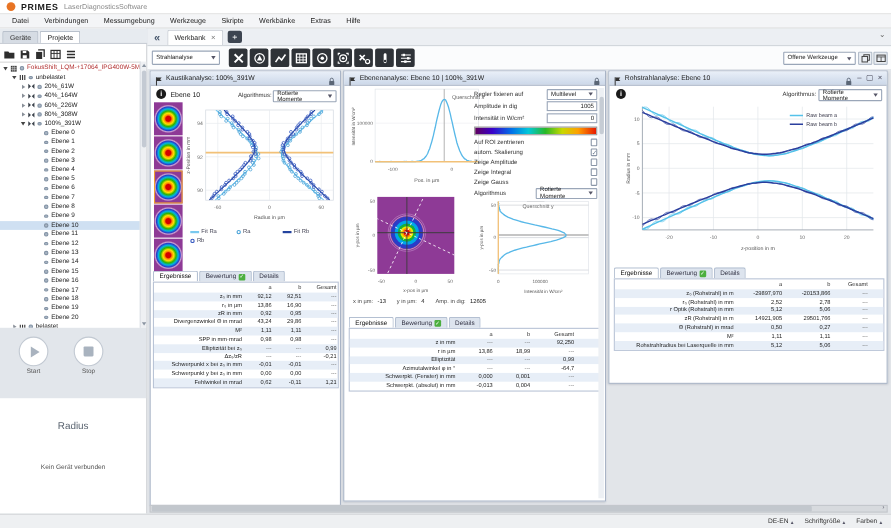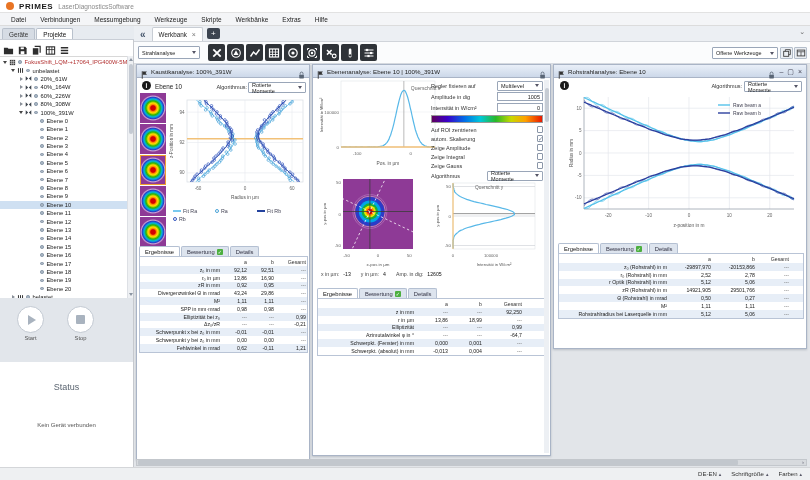--- a/index.html
+++ b/index.html
@@ -394,21 +394,21 @@
           </div>
         <div class="sslbl">Start</div>
       </div>
       <div class="ssbtn-wrap">
         <div class="ssbtn">
             <span class="stopsq"></span>
           </div>
         <div class="sslbl">Stop</div>
       </div>
     </div>
-    <div id="status-title">Status</div>
+    <div id="status-title">Radius</div>
     <div id="status-msg">Kein Gerät verbunden</div>
   </div>
 
   <div id="main">
     <div id="tabbar">
       <span id="collapse">«</span>
       <div id="wb-tab">
         <span>Werkbank</span>
         <span class="closex">×</span>
       </div>

